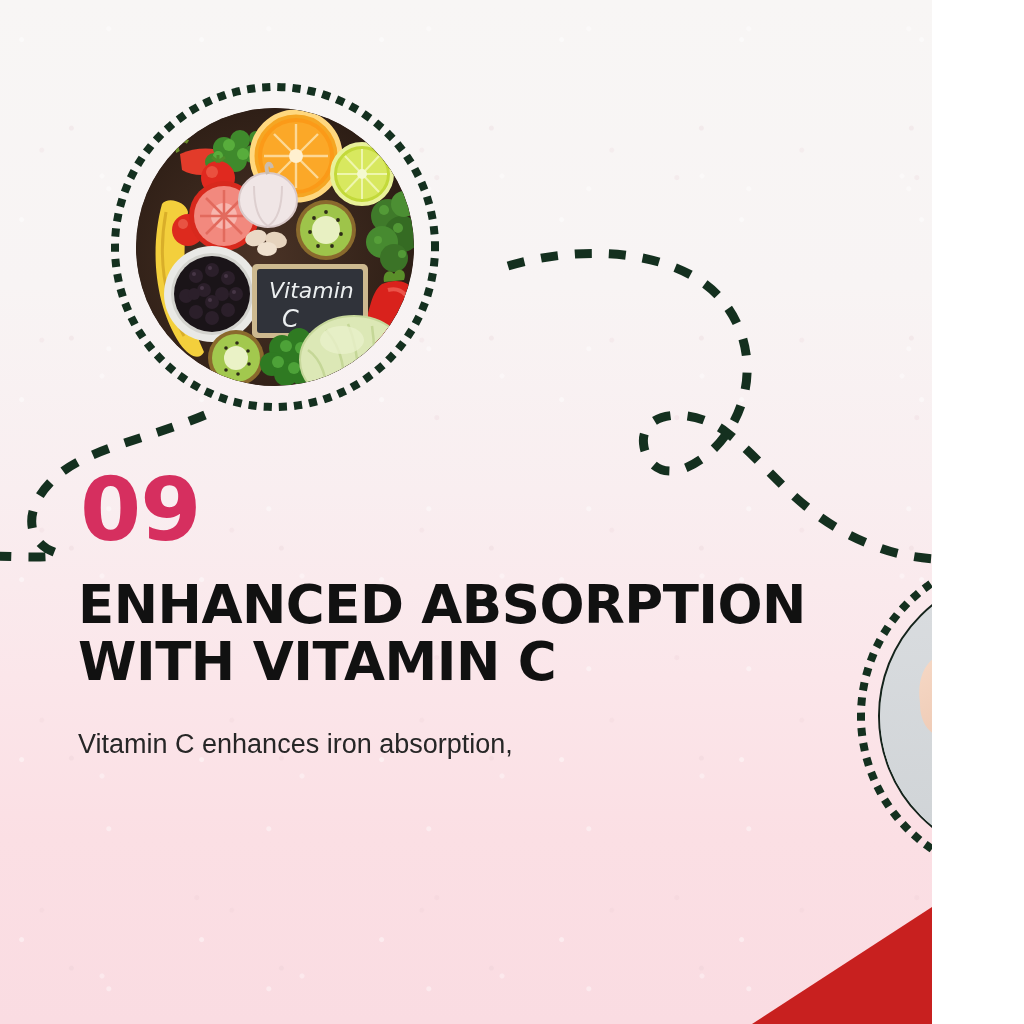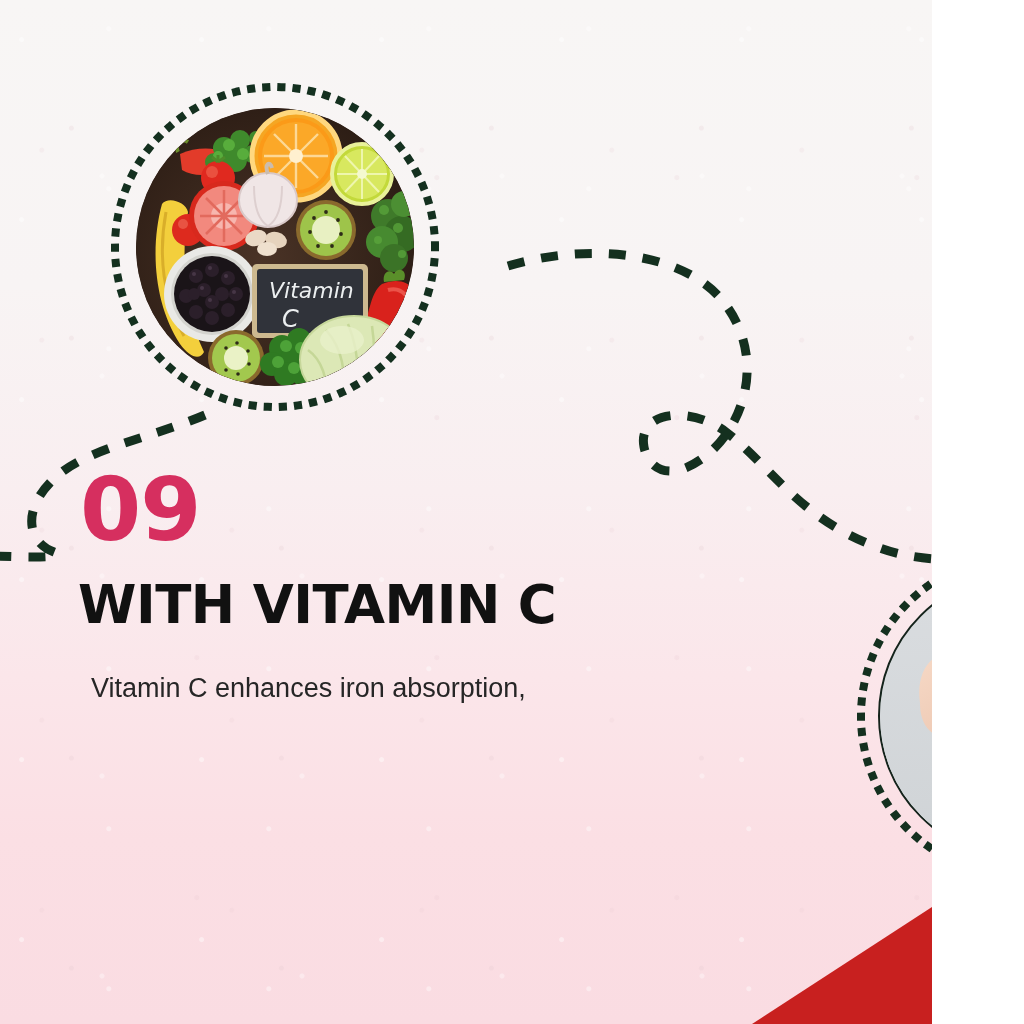--- a/index.html
+++ b/index.html
@@ -130,21 +130,21 @@
   }
   .headline .ln { display: block; }
   .body-copy {
     font-size: 27px;
     line-height: 1.55;
     color: #262626;
     margin: 0;
     max-width: 540px;
     font-weight: 400;
   }
-  .body-copy .ln { display: block; margin-left: 13px; }
+  .body-copy .ln { display: block; }
 </style>
 </head>
 <body>
 
 <div class="slide">
 
   <div class="grain"></div>
 
   <svg class="dash-layer" viewBox="0 0 1024 1024" width="1024" height="1024">
 
@@ -446,20 +446,21 @@
     </div>
   </div>
 
   <div class="red-wedge"></div>
 
   <div class="content">
 
     <div class="step-number">09</div>
 
     <h1 class="headline">
+      <span class="ln">ENHANCED ABSORPTION</span>
       <span class="ln">WITH VITAMIN C</span>
     </h1>
 
     <p class="body-copy">
       <span class="ln">Vitamin C enhances iron absorption,</span>
     </p>
   </div>
 
 </div>
 

